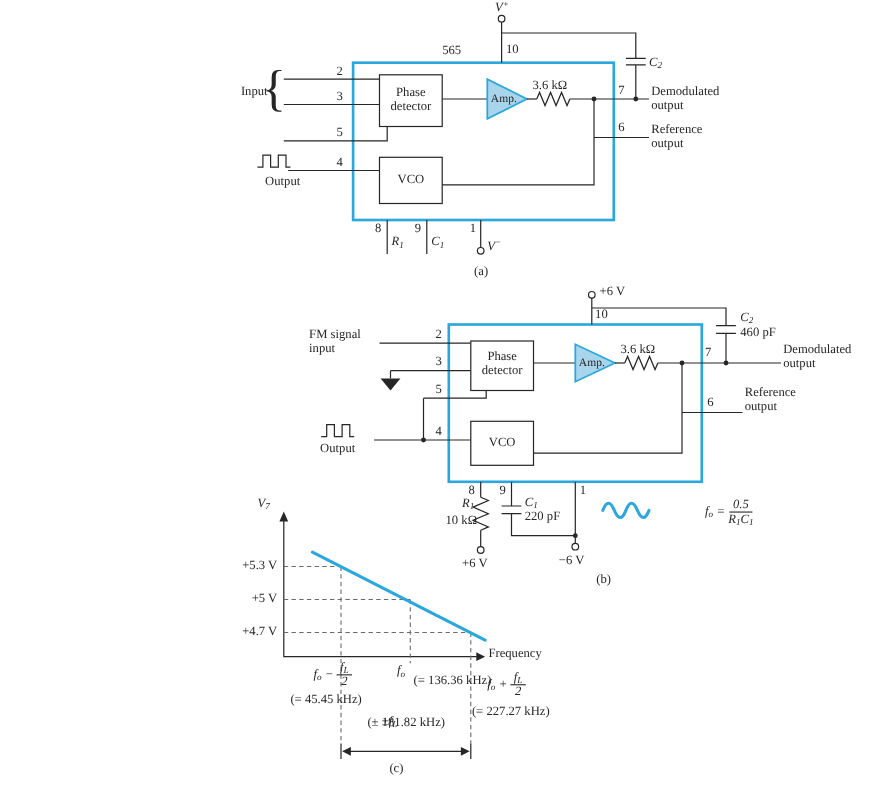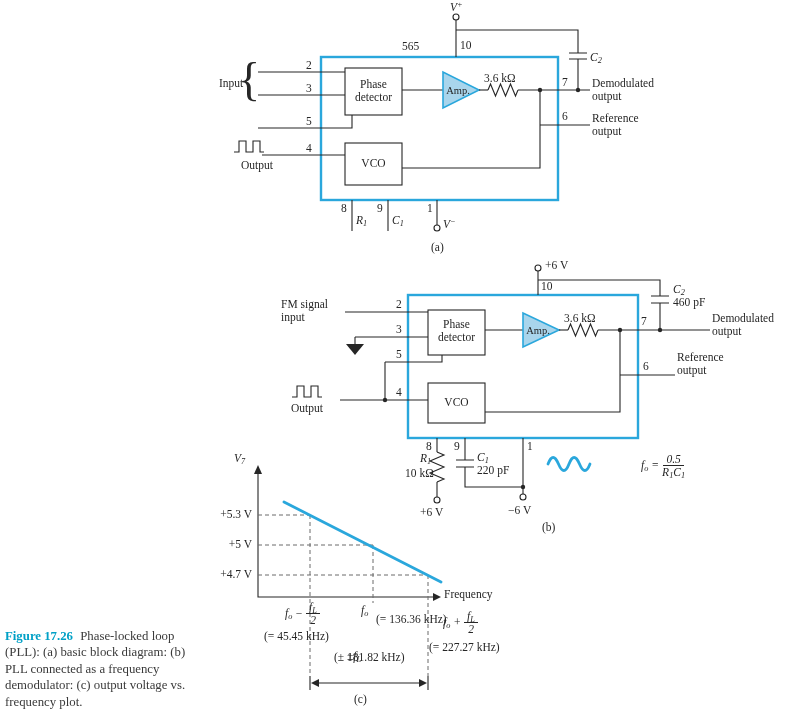--- a/index.html
+++ b/index.html
@@ -262,18 +262,14 @@
         <span class="num"><span>f</span><sub>L</sub></span>
         <span class="den">2</span>
       </span>
   </span>
   <span class="lbl" style="left:429px;top:641px;">(= 227.27 kHz)</span>
 
   <span class="lbl it" style="left:347px;top:650px;"><span>±f</span><sub>L</sub></span>
   <span class="lbl" style="left:334px;top:651px;">(± 181.82 kHz)</span>
   <span class="lbl" style="left:354px;top:693px;">(c)</span>
 
-  <p class="caption">
-    <span class="figlabel">Figure 17.26</span>
-    <span style="margin-left:4px;">Phase-locked loop (PLL): (a) basic block diagram: (b) PLL connected as a frequency demodulator: (c) output voltage vs. frequency plot.</span>
-  </p>
 
 </div>
 
 </body></html>

